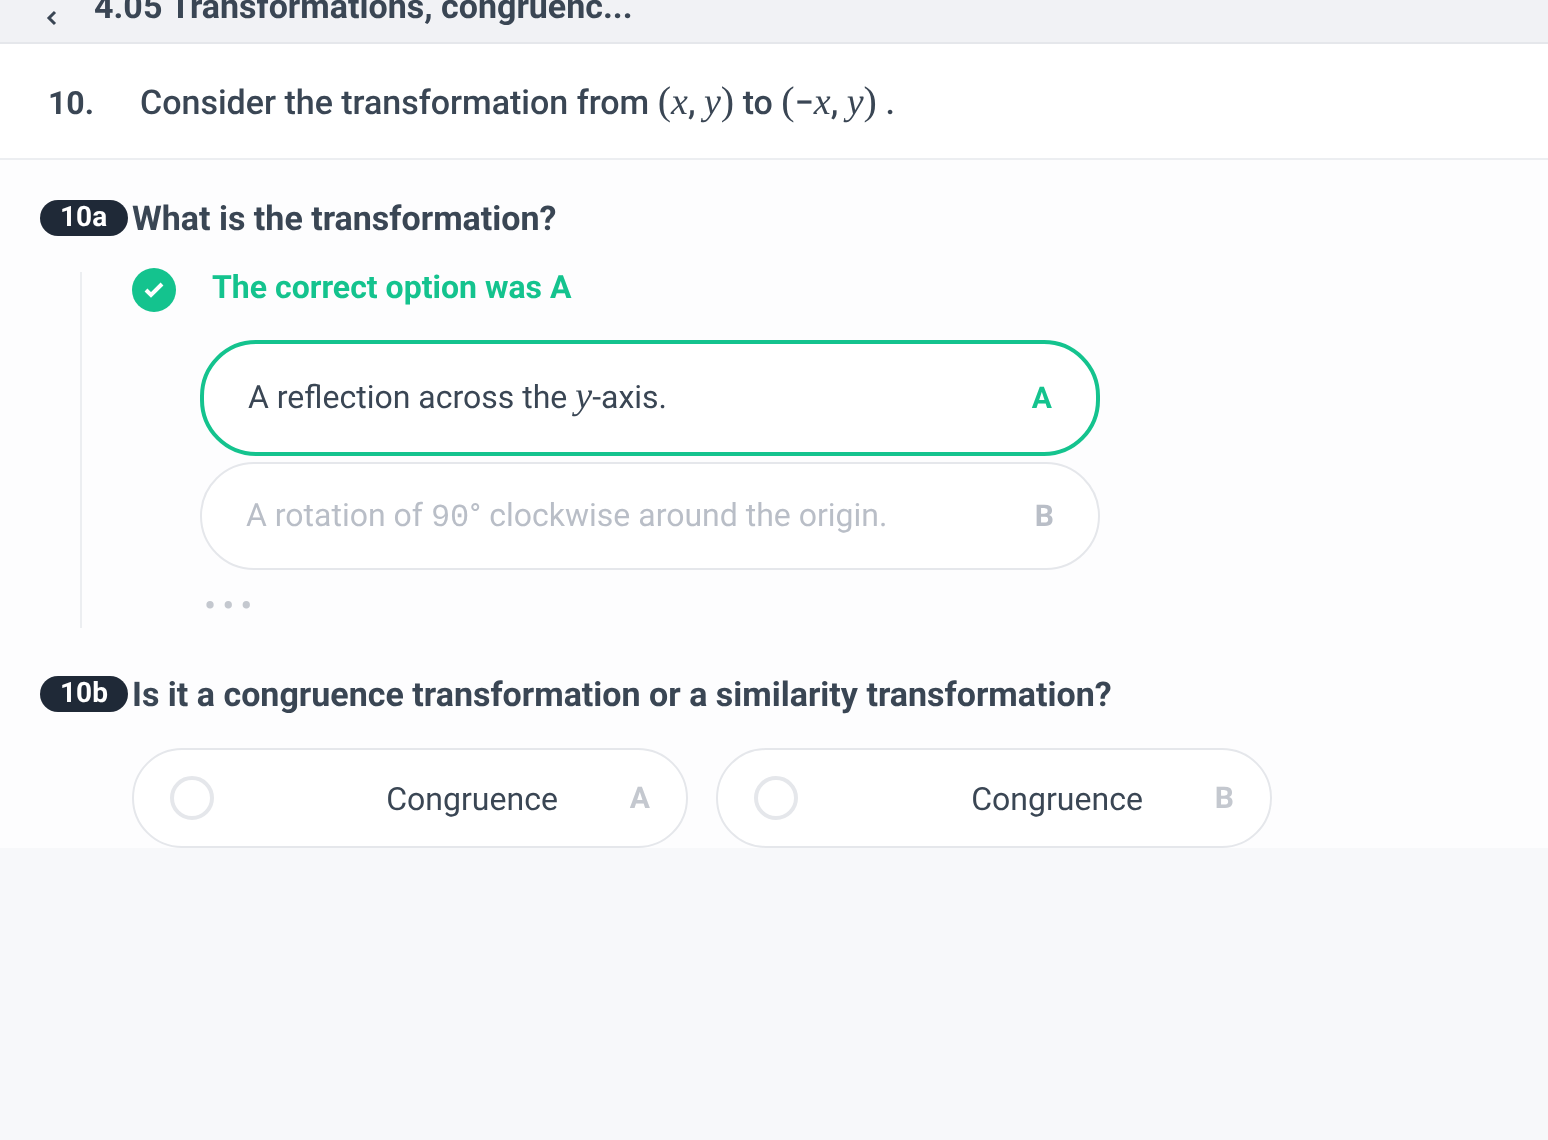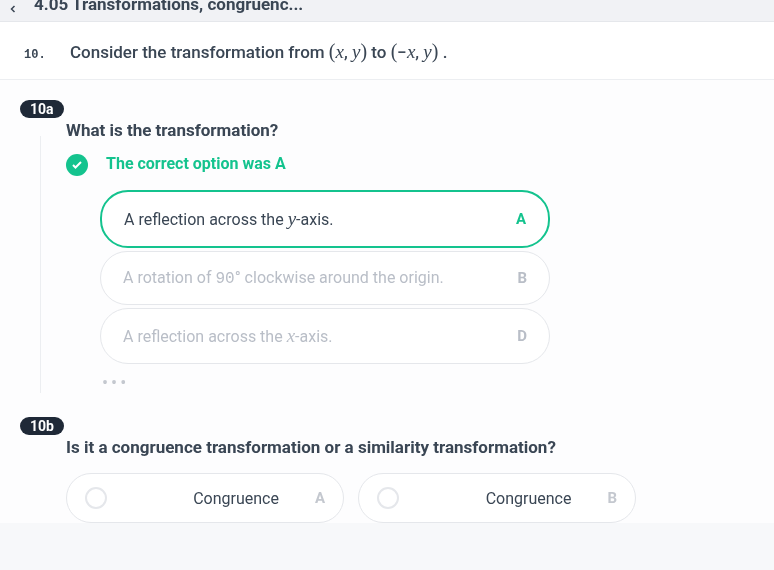--- a/index.html
+++ b/index.html
@@ -6,21 +6,21 @@
   body {
     font-family: -apple-system, BlinkMacSystemFont, 'Segoe UI', Roboto, sans-serif;
     background: #f7f8fa;
     color: #3a4654;
     width: 774px;
     height: 570px;
     overflow: hidden;
   }
   .header-bar {
     height: 22px;
-    padding: 0 4px;
+    padding: 0 17px;
     display: flex;
     align-items: flex-start;
     border-bottom: 1px solid #e5e7eb;
     background: #f1f2f5;
   }
   .back-chevron {
     width: 18px; height: 18px;
     display: flex; align-items: center; justify-content: center;
     color: #3a4654;
   }
@@ -36,25 +36,24 @@
     background: #ffffff;
   }
   .question-row {
     display: flex;
     align-items: baseline;
     padding: 0 24px 16px 24px;
     border-bottom: 1px solid #eceef1;
   }
   .q-number {
     font-weight: 700;
-    font-size: 12px;
+    font-size: 16px;
     color: #3a4654;
     width: 46px;
     flex-shrink: 0;
-    font-family: Liberation Mono, monospace;
   }
   .q-text {
     font-size: 17px;
     color: #3a4654;
     font-weight: 500;
   }
   .math-i { font-style: italic; font-family: 'Times New Roman', serif; font-size: 19px; }
   .math-paren { font-family: 'Times New Roman', serif; font-size: 20px; }
   
   .subsection {
@@ -81,21 +80,20 @@
     justify-content: center;
     min-width: 40px;
     height: 18px;
   }
   .sub-body { flex: 1; padding-right: 20px; }
   .sub-question {
     font-weight: 700;
     font-size: 17px;
     color: #3a4654;
     margin-bottom: 14px;
-    margin-top: 20px;
   }
   .correct-line {
     display: flex;
     align-items: flex-start;
     gap: 18px;
     margin-bottom: 14px;
   }
   .check-circle {
     width: 22px; height: 22px;
     background: #14c38e;
@@ -224,26 +222,20 @@
             <span>A reflection across the </span><span class="math-i" style="color:#3a4654">y</span><span>-axis.</span>
           </span>
           <span class="opt-letter">A</span>
         </div>
         <div class="option-pill">
           <span class="opt-text">
             <span>A rotation of </span><span class="mathnum">90</span><span>°</span><span> clockwise around the origin.</span>
           </span>
           <span class="opt-letter">B</span>
         </div>
-        <div class="option-pill">
-          <span class="opt-text">
-            <span>A reflection across the </span><span class="math-i">x</span><span>-axis.</span>
-          </span>
-          <span class="opt-letter">D</span>
-        </div>
       </div>
       <div class="dots">•••</div>
     </div>
   </div>
 
   <div class="subsection second">
     <div class="badge-col">
       <span class="badge">10b</span>
     </div>
     <div class="sub-body">

